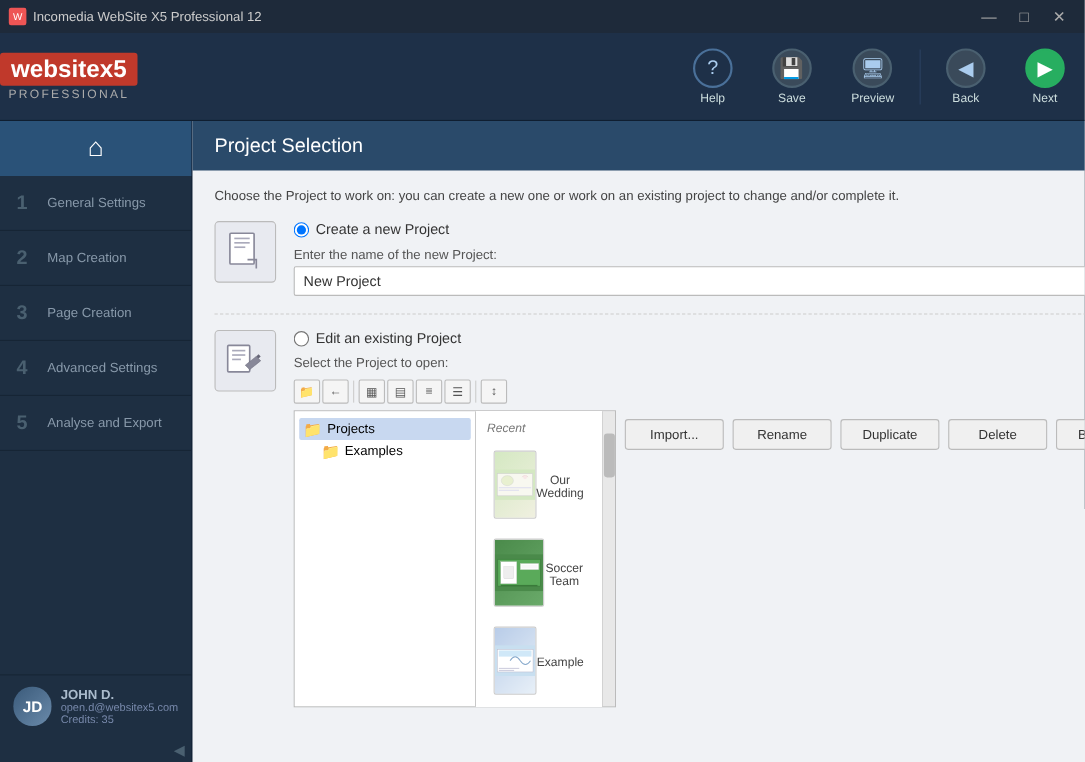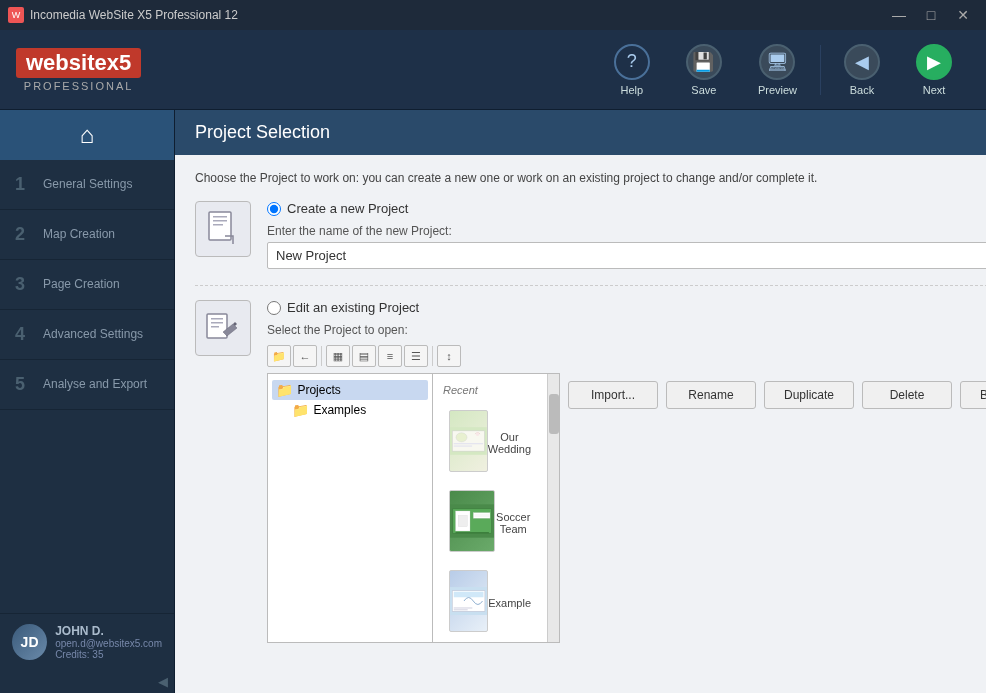--- a/index.html
+++ b/index.html
@@ -19,21 +19,21 @@
     .titlebar-title { flex: 1; }
     .titlebar-controls { display: flex; gap: 2px; }
     .titlebar-btn { width: 30px; height: 20px; display: flex; align-items: center; justify-content: center; cursor: pointer; color: #aaa; font-size: 14px; background: none; border: none; }
 
     
     .toolbar {
       background: #1e3048;
       height: 80px;
       display: flex;
       align-items: center;
-      padding: 0 16px;
+      padding: 0 0;
       border-bottom: 1px solid #0f1e30;
     }
     .logo {
       margin-right: 20px;
     }
     .logo-box {
       background: #c0392b;
       color: white;
       font-size: 22px;
       font-weight: bold;

